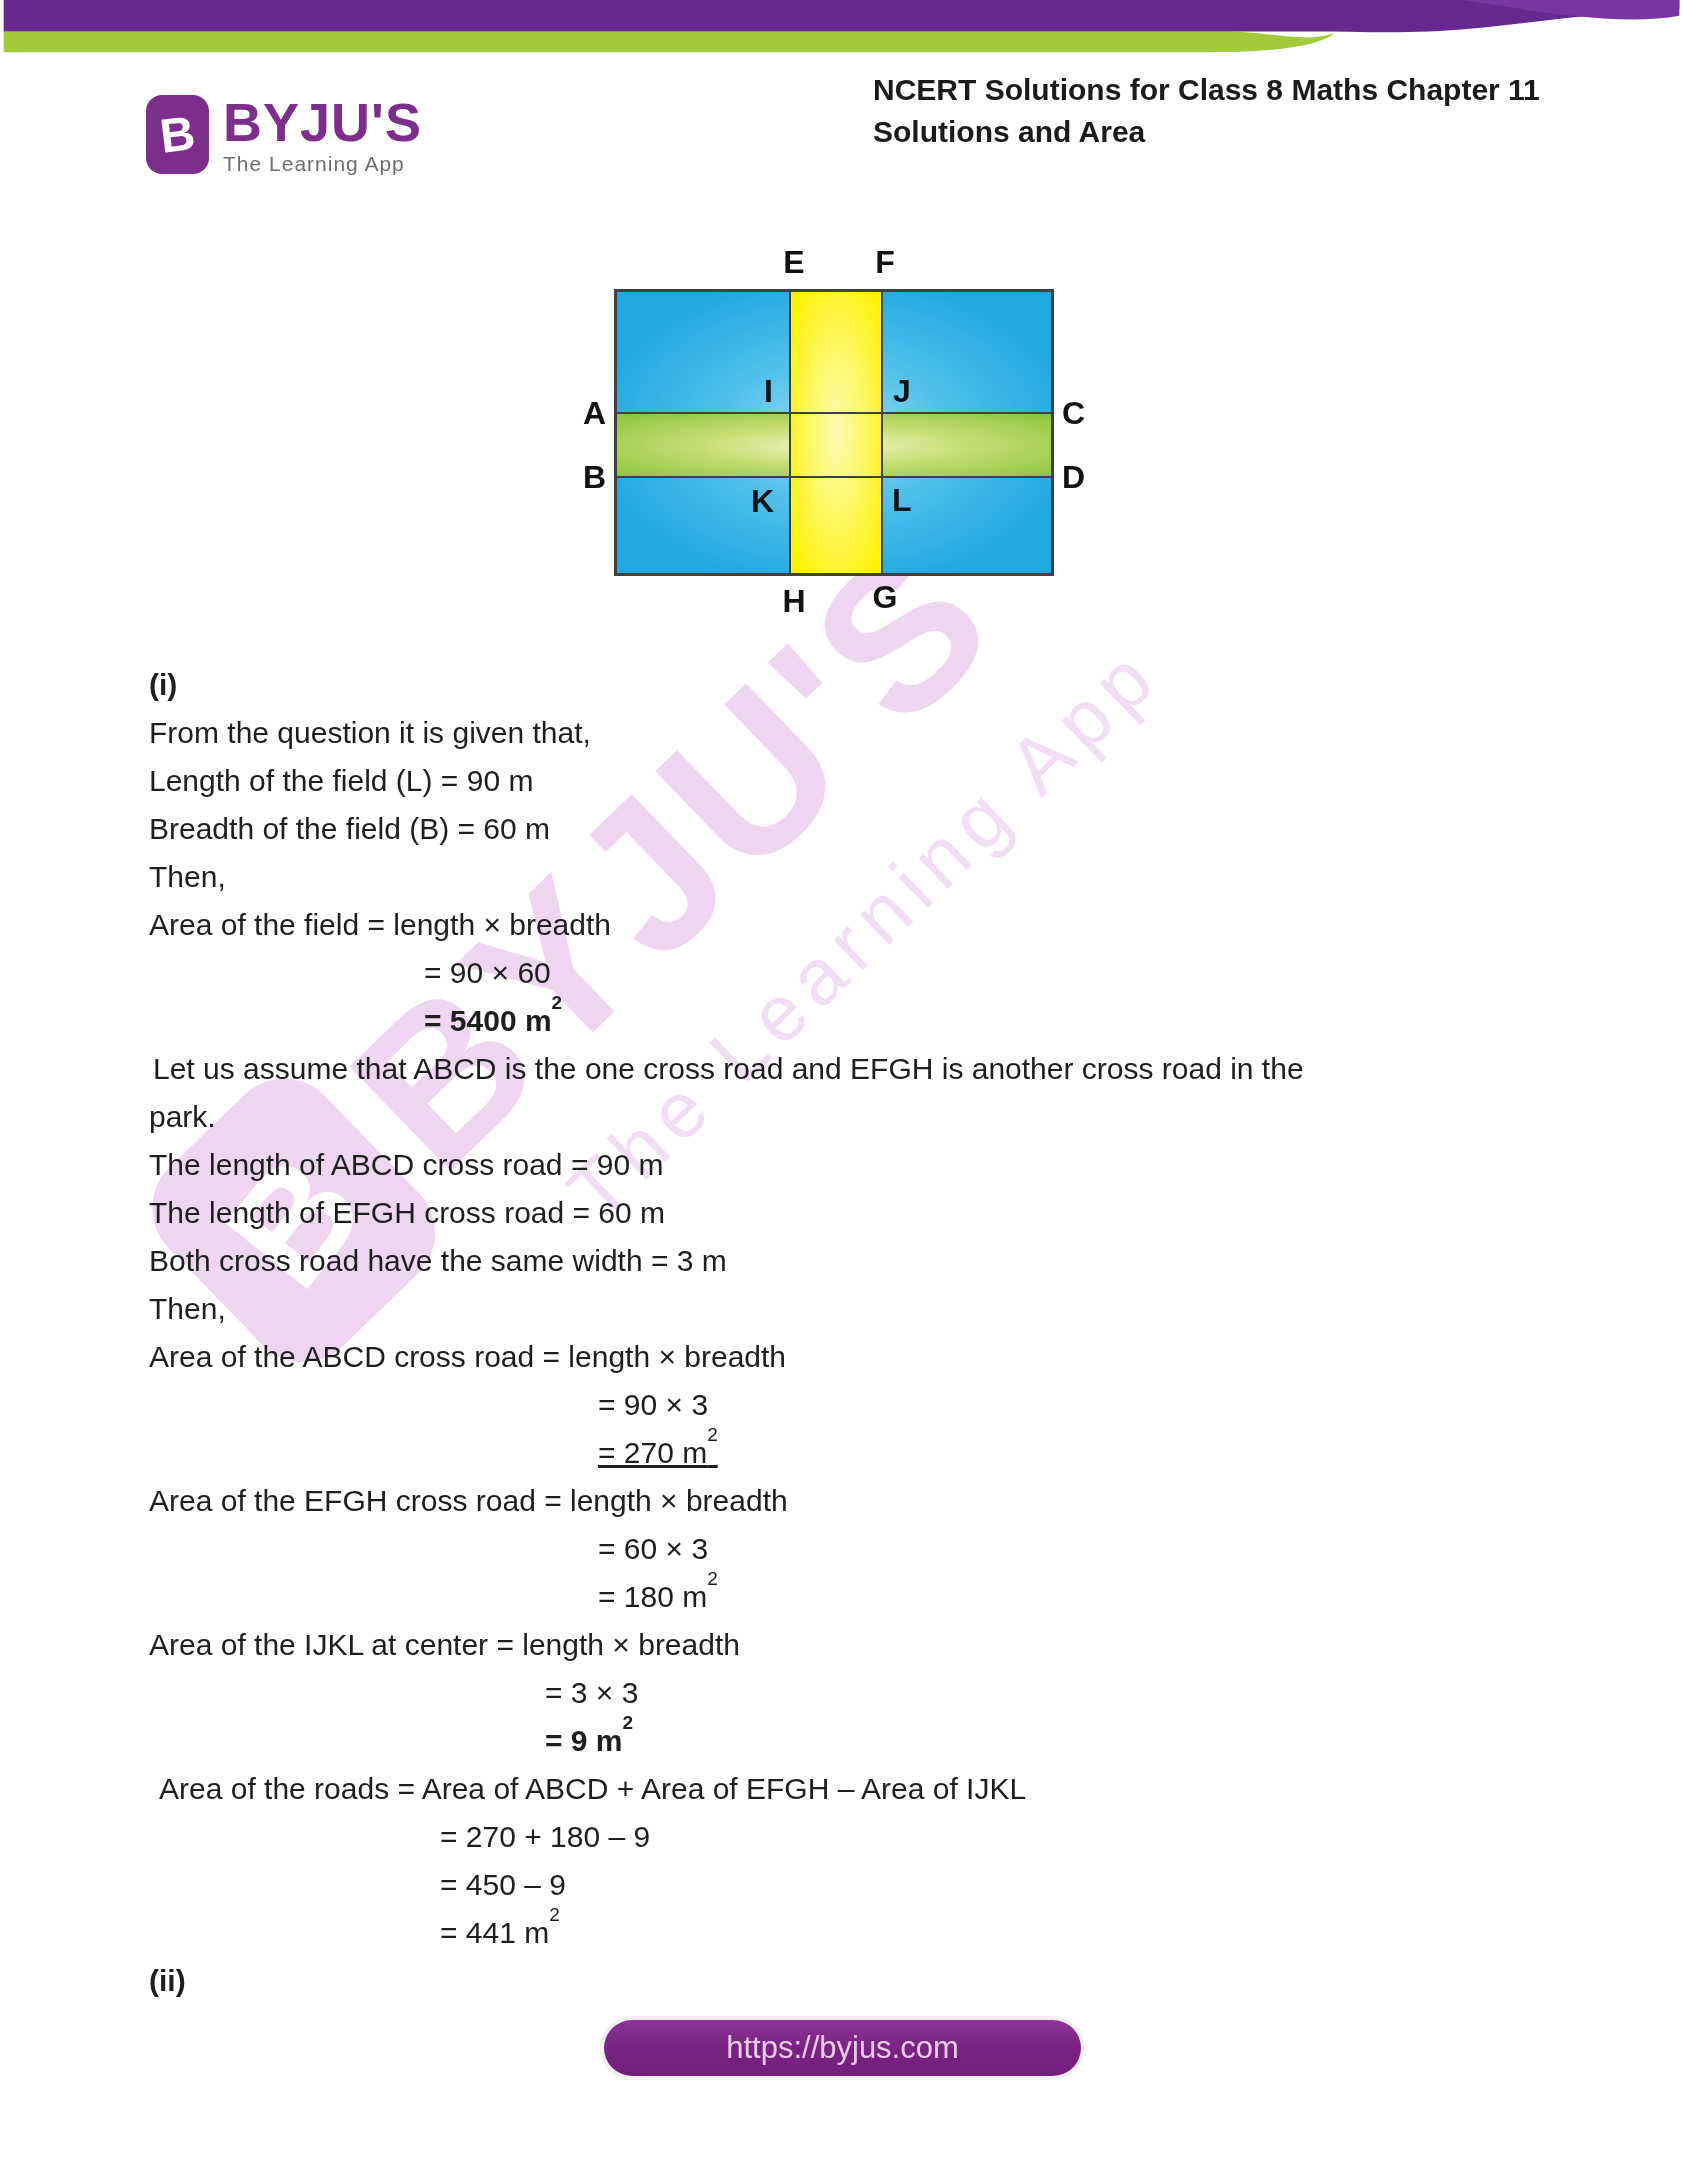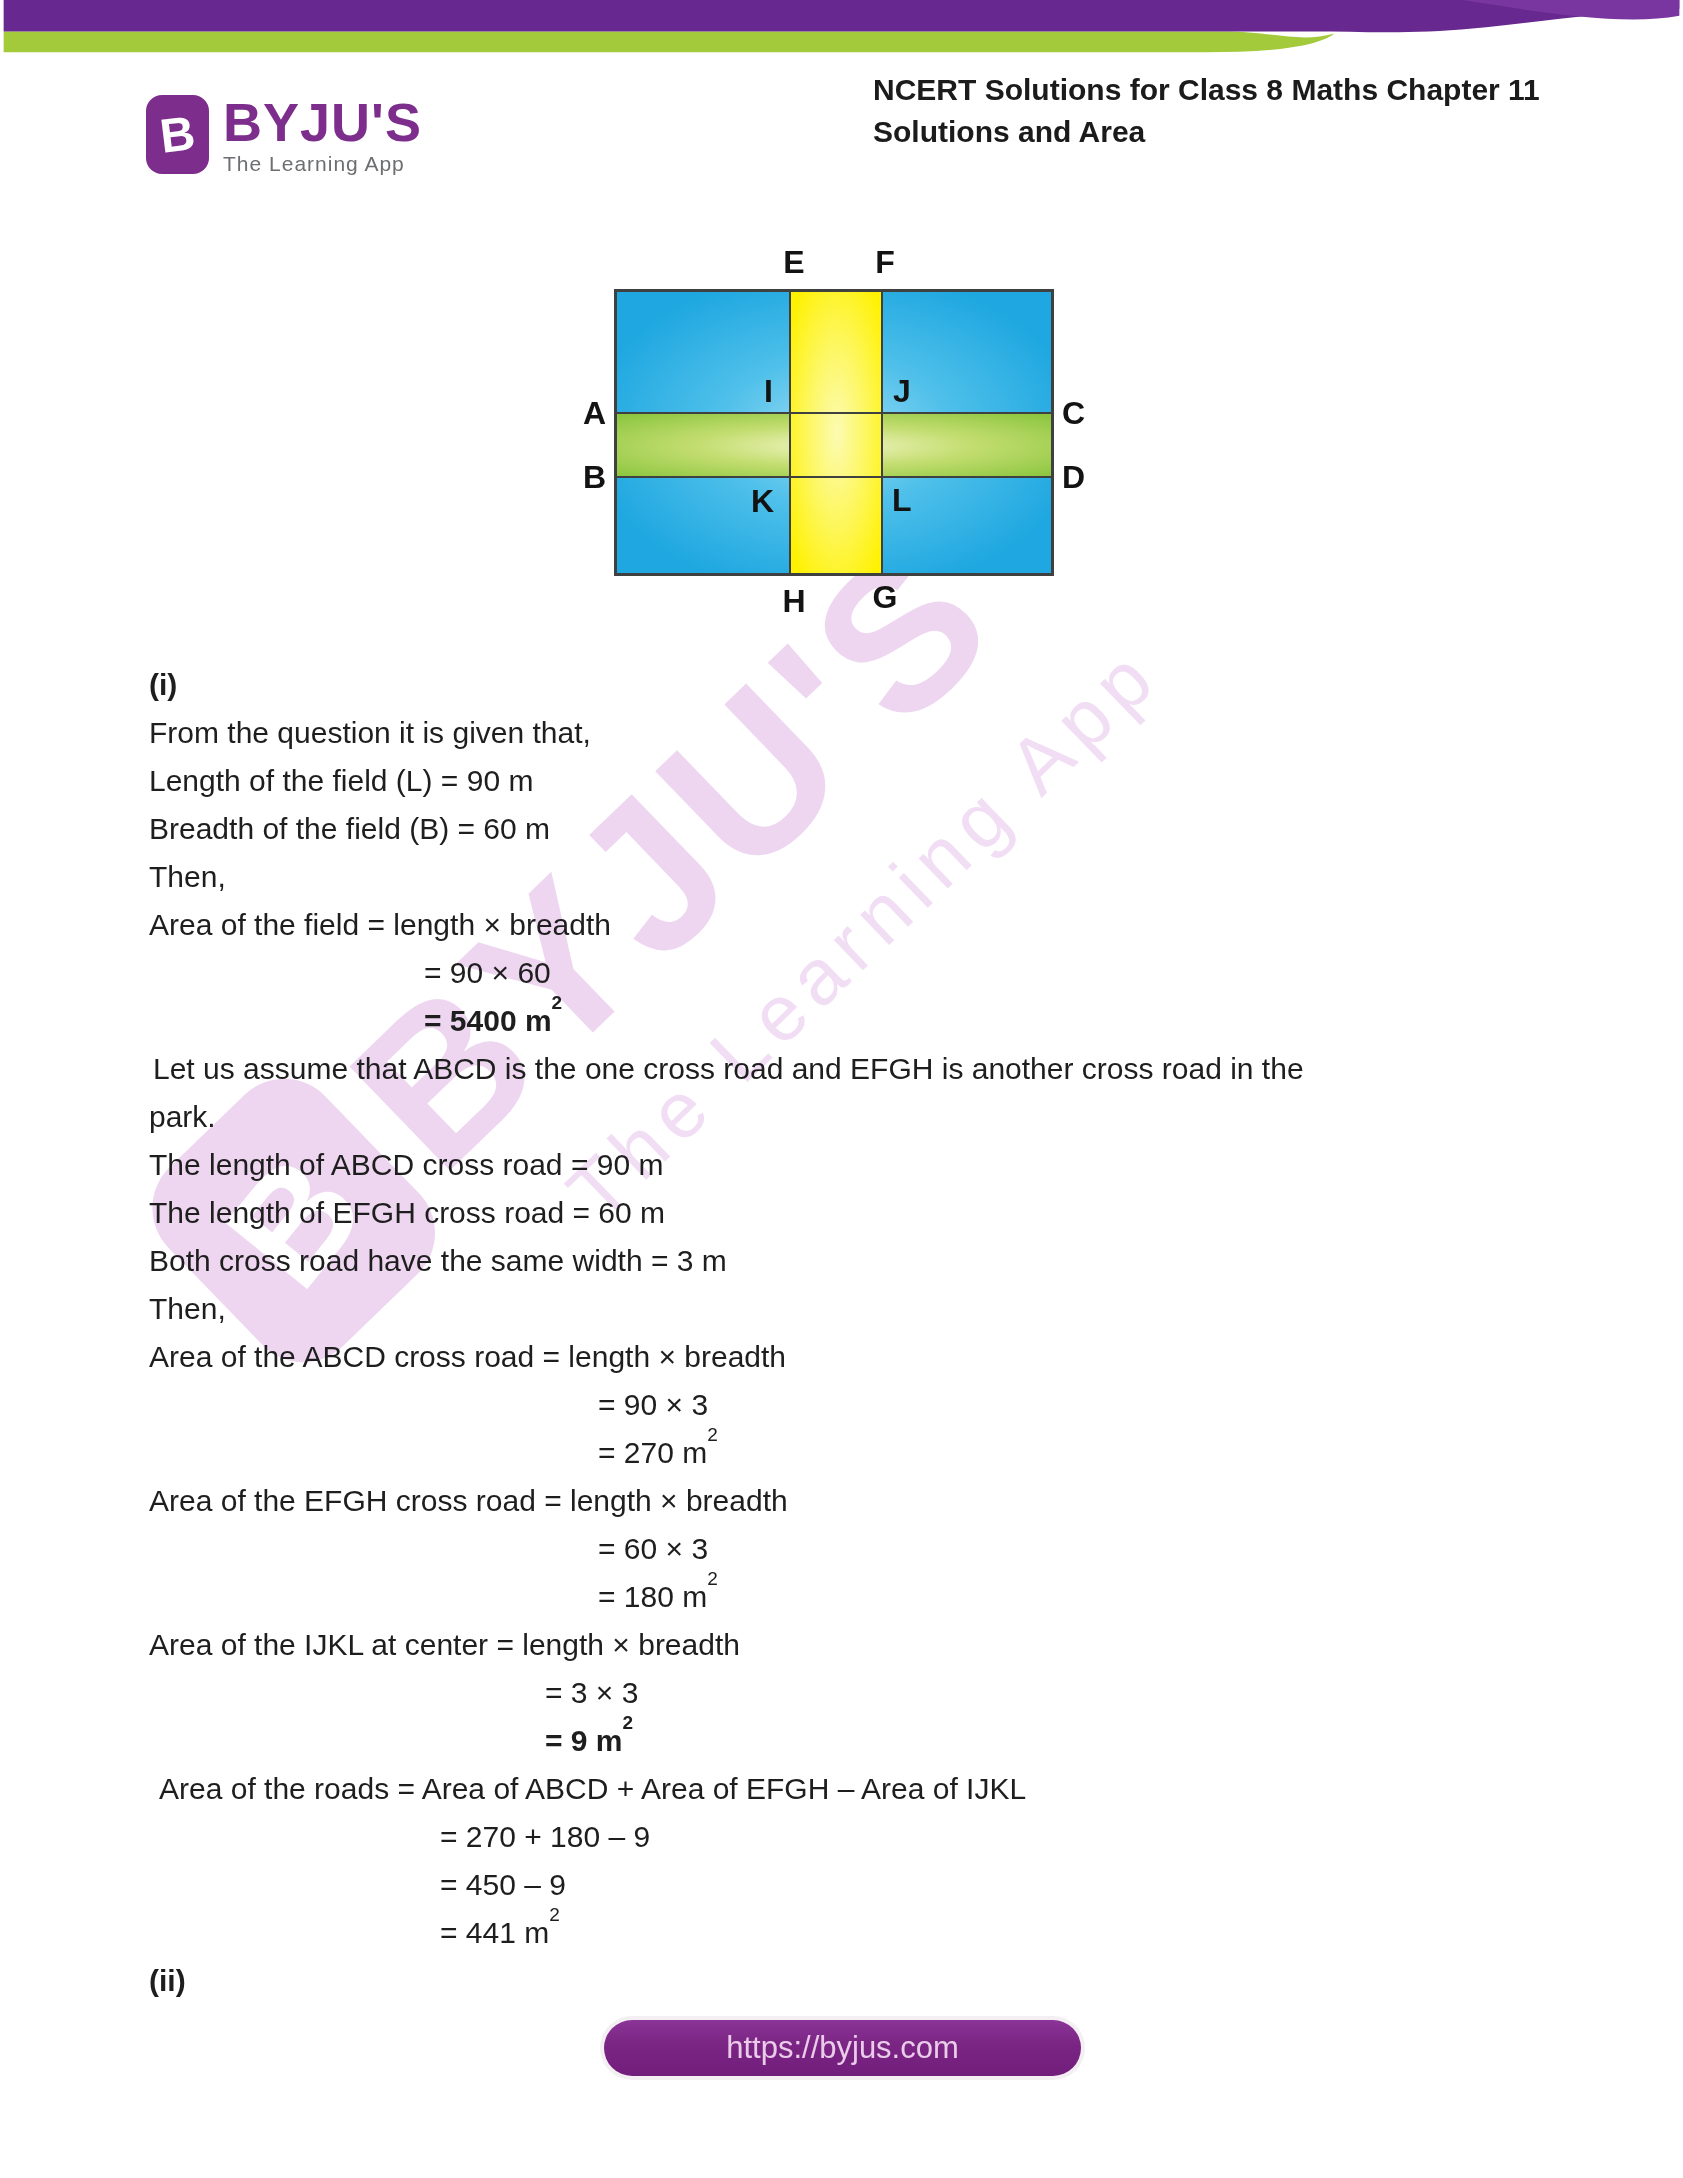--- a/index.html
+++ b/index.html
@@ -156,21 +156,21 @@
       <div class="tline" style="padding-left: 275px;">= 90 × 60</div>
       <div class="tline" style="padding-left: 275px; font-weight: bold;">= 5400 m<sup>2</sup></div>
       <div class="tline" style="padding-left: 4px;">Let us assume that ABCD is the one cross road and EFGH is another cross road in the</div>
       <div class="tline">park.</div>
       <div class="tline">The length of ABCD cross road = 90 m</div>
       <div class="tline">The length of EFGH cross road = 60 m</div>
       <div class="tline">Both cross road have the same width = 3 m</div>
       <div class="tline">Then,</div>
       <div class="tline">Area of the ABCD cross road = length × breadth</div>
       <div class="tline" style="padding-left: 449px;">= 90 × 3</div>
-      <div class="tline" style="padding-left: 449px;">= 270 m<sup>2</sup></div>
+      <div class="tline" style="padding-left: 449px; text-decoration: underline;">= 270 m<sup>2</sup></div>
       <div class="tline">Area of the EFGH cross road = length × breadth</div>
       <div class="tline" style="padding-left: 449px;">= 60 × 3</div>
       <div class="tline" style="padding-left: 449px;">= 180 m<sup>2</sup></div>
       <div class="tline">Area of the IJKL at center = length × breadth</div>
       <div class="tline" style="padding-left: 396px;">= 3 × 3</div>
       <div class="tline" style="padding-left: 396px; font-weight: bold;">= 9 m<sup>2</sup></div>
       <div class="tline" style="padding-left: 10px;">Area of the roads = Area of ABCD + Area of EFGH – Area of IJKL</div>
       <div class="tline" style="padding-left: 291px;">= 270 + 180 – 9</div>
       <div class="tline" style="padding-left: 291px;">= 450 – 9</div>
       <div class="tline" style="padding-left: 291px;">= 441 m<sup>2</sup></div>

